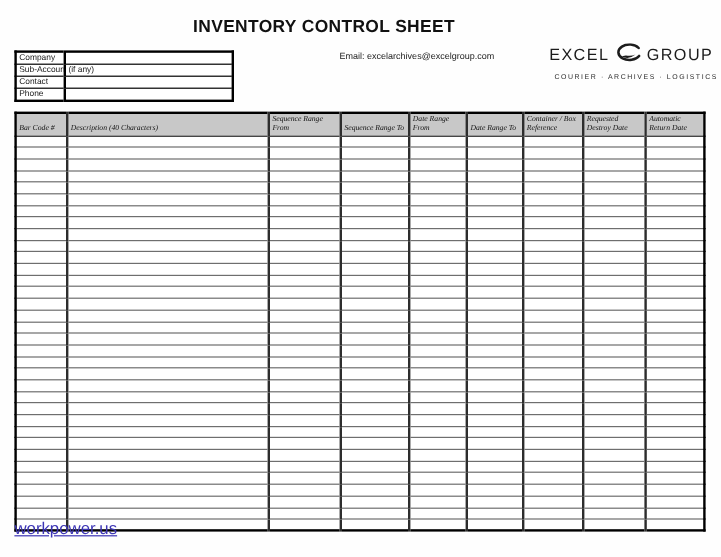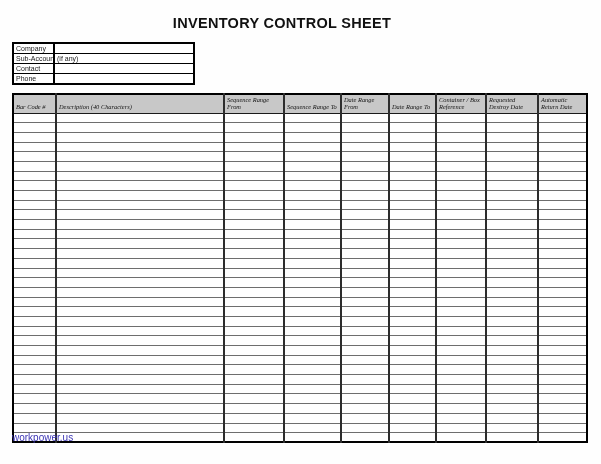--- a/index.html
+++ b/index.html
@@ -20,21 +20,20 @@
   .page-title {
     position: absolute;
     top: 15px;
     left: 270px;
     transform: translateX(-50%);
     font-size: 14.5px;
     font-weight: bold;
     letter-spacing: 0.3px;
     color: #111;
     white-space: nowrap;
-    margin-left: 12px;
   }
 
   
   .company-form {
     position: absolute;
     left: 12px;
     top: 42px;
     width: 183px;
     border-collapse: collapse;
     table-layout: fixed;
@@ -124,22 +123,23 @@
     border-bottom: 1px solid #6e6e6e;
     padding: 0;
   }
   .inv-table th:first-child, .inv-table td:first-child { border-left: none; }
 
   
   .footer-link {
     position: absolute;
     left: 12px;
     top: 432px;
-    font-size: 10px;
+    font-size: 14px;
     color: #3c35b5;
+    text-decoration: underline;
     cursor: pointer;
     white-space: nowrap;
   }
 </style>
 </head>
 <body>
 
 <div class="sheet">
 
   <div class="page-title">INVENTORY CONTROL SHEET</div>
@@ -159,22 +159,36 @@
         <td></td>
       </tr>
       <tr>
         <td class="lbl">Phone</td>
         <td></td>
       </tr>
     </tbody>
   </table>
 
   <div class="contact-block">
+    <div>Email: excelarchives@excelgroup.com</div>
   </div>
 
+  <div class="brand">
+    <div class="brand-name">
+      <span>EXCEL</span>
+      <span class="brand-icon">
+        <svg width="23" height="16" viewBox="0 0 23 16">
+          <path d="M 20.2,4.0 A 9.2,6.4 0 1 0 20.6,10.6" fill="none" stroke="#1c1c1c" stroke-width="2.1" stroke-linecap="round"></path>
+          <path d="M 6.0,10.8 Q 11.5,14.4 17.6,9.4 Q 13.8,11.2 9.6,10.2 Z" fill="#1c1c1c" stroke="none"></path>
+        </svg>
+      </span>
+      <span>GROUP</span>
+    </div>
+    <div class="brand-tagline">COURIER · ARCHIVES · LOGISTICS</div>
+  </div>
 
   <table class="inv-table">
     <colgroup>
         <col style="width: 43px;">
         <col style="width: 168px;">
         <col style="width: 60px;">
         <col style="width: 57px;">
         <col style="width: 48px;">
         <col style="width: 47px;">
         <col style="width: 50px;">

